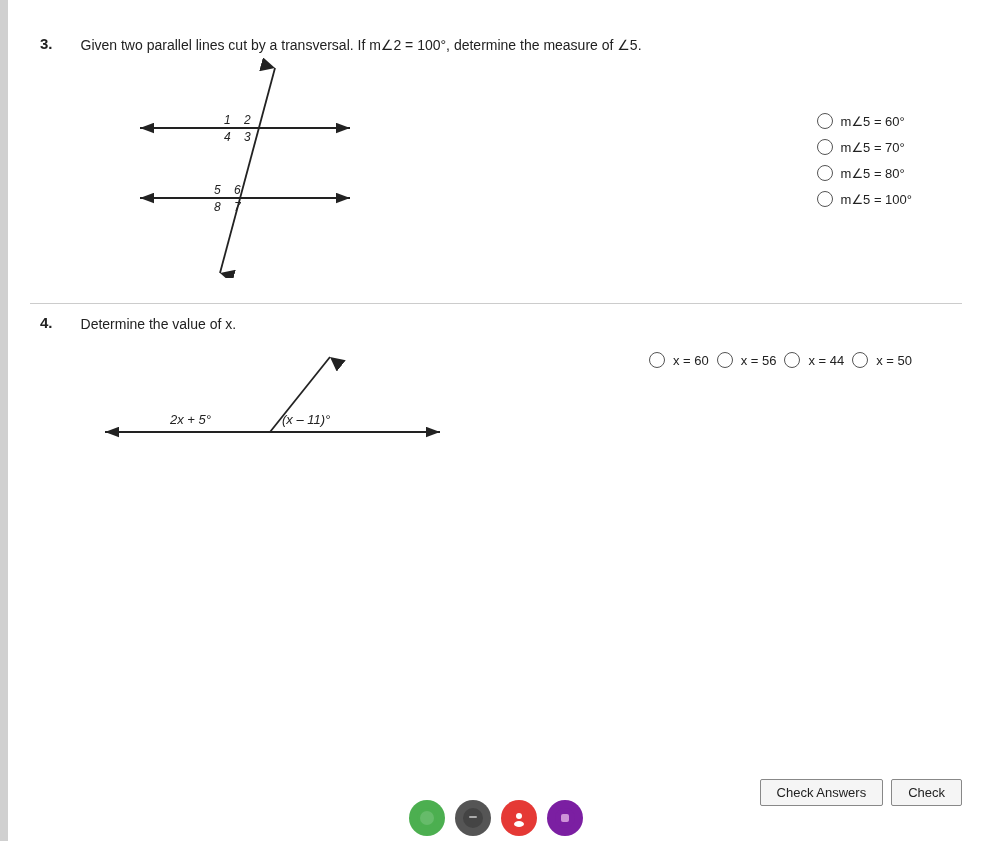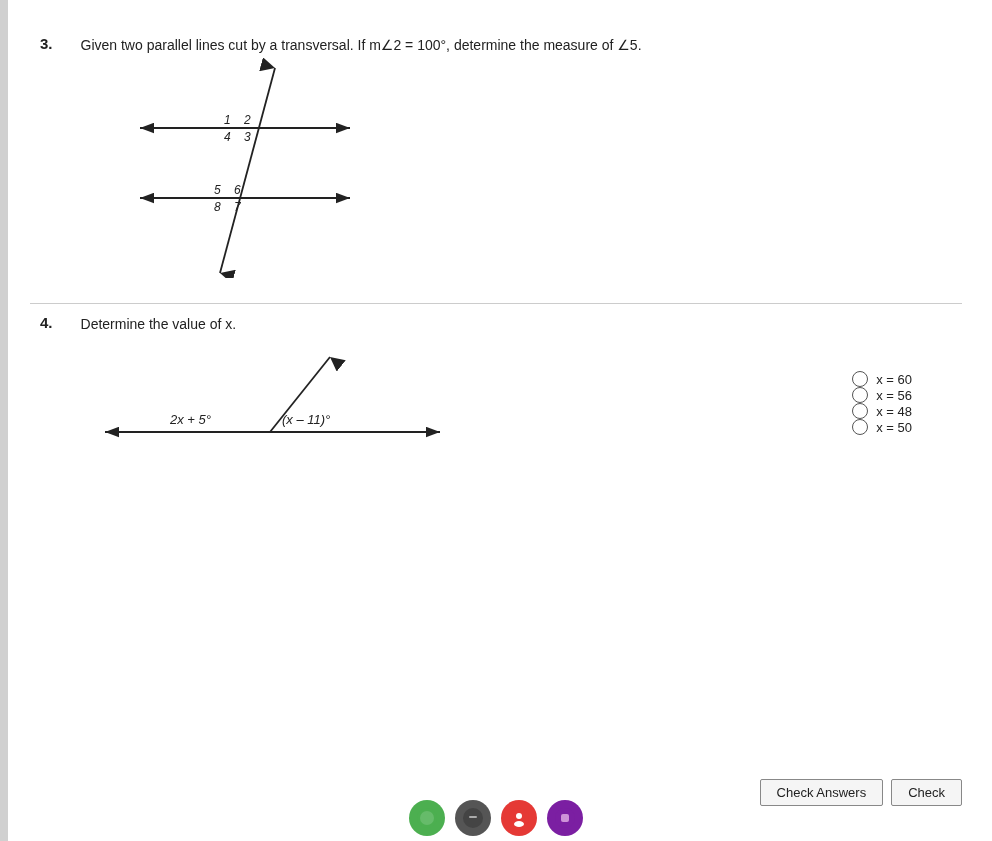--- a/index.html
+++ b/index.html
@@ -151,20 +151,38 @@
         <text x="124" y="66" class="angle-label">2</text>
         <text x="124" y="83" class="angle-label">3</text>
         <text x="104" y="83" class="angle-label">4</text>
 
         <text x="94" y="136" class="angle-label">5</text>
         <text x="114" y="136" class="angle-label">6</text>
         <text x="114" y="153" class="angle-label">7</text>
         <text x="94" y="153" class="angle-label">8</text>
       </svg>
 
+      <div style="position:absolute; right:50px; top:60px; display:flex; flex-direction:column; gap:10px;">
+        <div class="option-item">
+          <div class="radio-circle"></div>
+          <span class="option-label">m∠5 = 60°</span>
+        </div>
+        <div class="option-item">
+          <div class="radio-circle"></div>
+          <span class="option-label">m∠5 = 70°</span>
+        </div>
+        <div class="option-item">
+          <div class="radio-circle"></div>
+          <span class="option-label">m∠5 = 80°</span>
+        </div>
+        <div class="option-item">
+          <div class="radio-circle"></div>
+          <span class="option-label">m∠5 = 100°</span>
+        </div>
+      </div>
     </div>
   </div>
 
   <hr class="section-divider">
 
   <div class="question-section" style="margin-top:10px;">
     <div style="display:flex; align-items:flex-start; gap:4px;">
       <span class="question-number">4.</span>
       <span class="question-text">Determine the value of x.</span>
     </div>
@@ -185,32 +203,32 @@
 
         <line x1="15" y1="90" x2="350" y2="90" stroke="#222" stroke-width="1.8" marker-start="url(#arrowL2)" marker-end="url(#arrowR2)"></line>
 
         <line x1="180" y1="90" x2="240" y2="15" stroke="#222" stroke-width="1.8" marker-end="url(#arrowU2)"></line>
 
         <text x="80" y="82" font-size="13" fill="#222" font-style="italic">2x + 5°</text>
 
         <text x="192" y="82" font-size="13" fill="#222" font-style="italic">(x – 11)°</text>
       </svg>
 
-      <div style="position:absolute; right:50px; top:20px; display:flex; flex-direction:column; margin-top:19px;">
+      <div style="position:absolute; right:50px; top:20px; display:flex; flex-direction:row; gap:8px;">
         <div class="option-item">
           <div class="radio-circle"></div>
           <span class="option-label">x = 60</span>
         </div>
         <div class="option-item">
           <div class="radio-circle"></div>
           <span class="option-label">x = 56</span>
         </div>
         <div class="option-item">
           <div class="radio-circle"></div>
-          <span class="option-label">x = 48</span>
+          <span class="option-label">x = 44</span>
         </div>
         <div class="option-item">
           <div class="radio-circle"></div>
           <span class="option-label">x = 50</span>
         </div>
       </div>
     </div>
   </div>
 
   <div class="bottom-bar">

